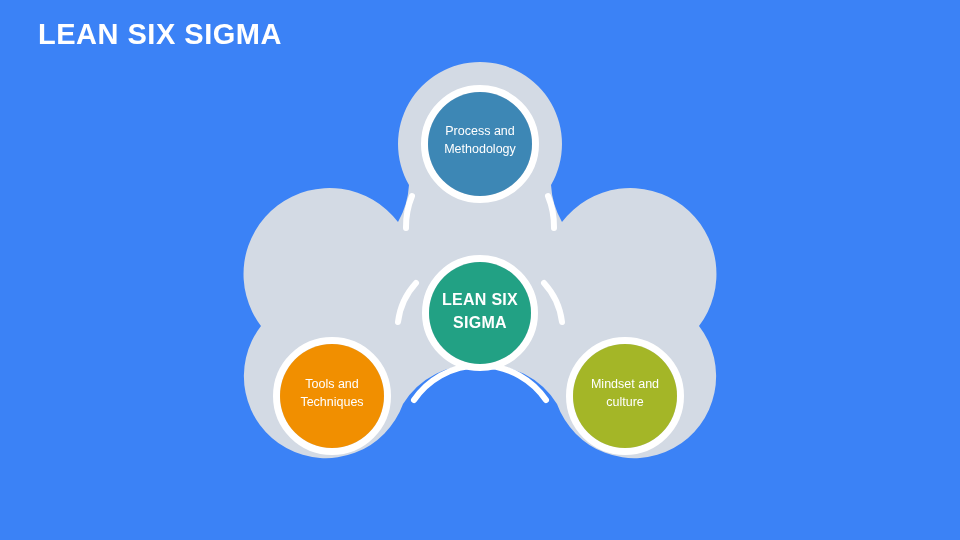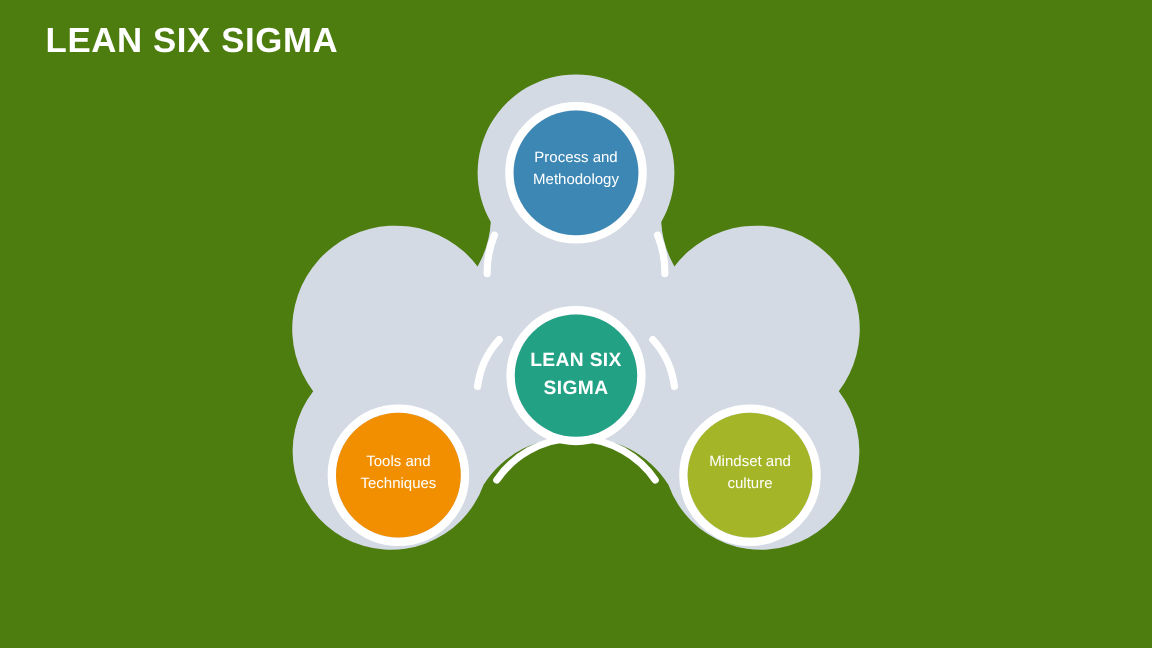--- a/index.html
+++ b/index.html
@@ -52,21 +52,21 @@
   }
   .node-label.hub {
     font-size: 16px;
     font-weight: bold;
     letter-spacing: 0.3px;
   }
 </style>
 </head>
 <body style="background: rgb(37, 60, 86);">
 
-<div id="slide" style="background: #4d7c0f;">
+<div id="slide" style="background: #3b82f6;">
 
   <div id="slide-title">LEAN SIX SIGMA</div>
 
   <svg id="spinner-diagram" viewBox="0 0 960 540">
 
     <g>
       <path id="body-path" fill="#d3dae4" d="
               M 480 62
               A 82 82 0 0 1 551 185
               L 551 185

